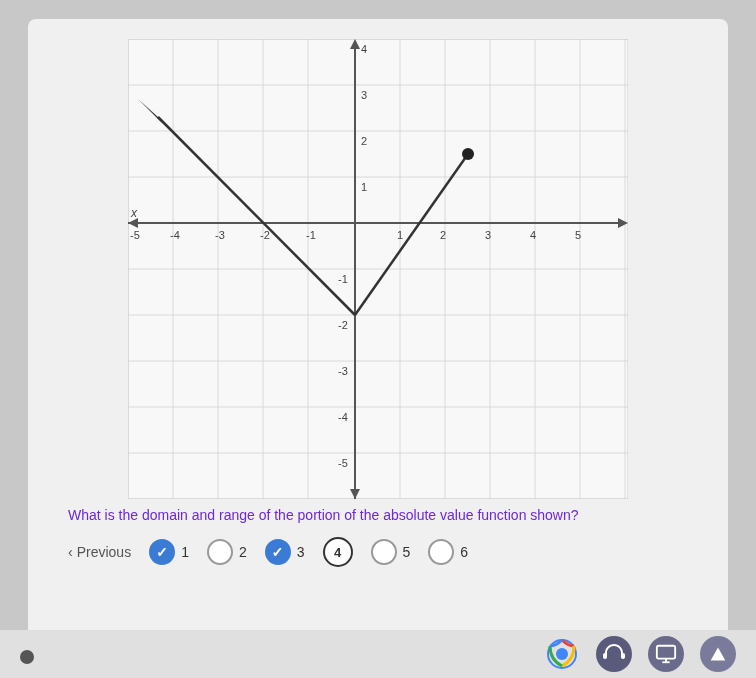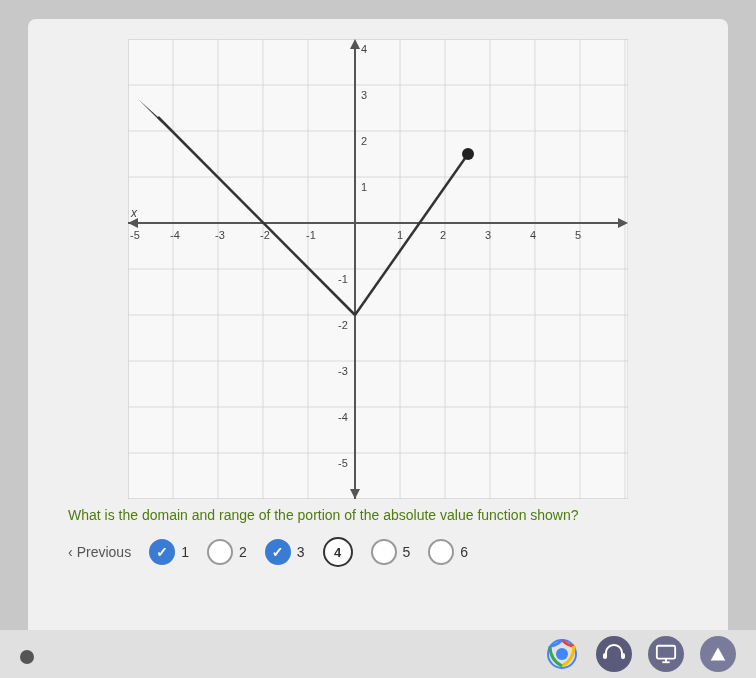--- a/index.html
+++ b/index.html
@@ -29,21 +29,21 @@
       height: 460px;
       margin: 0 auto;
       position: relative;
     }
     svg.graph {
       width: 100%;
       height: 100%;
     }
     .question-text {
       font-size: 14px;
-      color: #4d7c0f;
+      color: #6d28d9;
       margin-top: 8px;
       text-align: left;
       width: 100%;
       padding: 0 10px;
     }
     .nav-row {
       display: flex;
       align-items: center;
       gap: 18px;
       margin-top: 14px;

